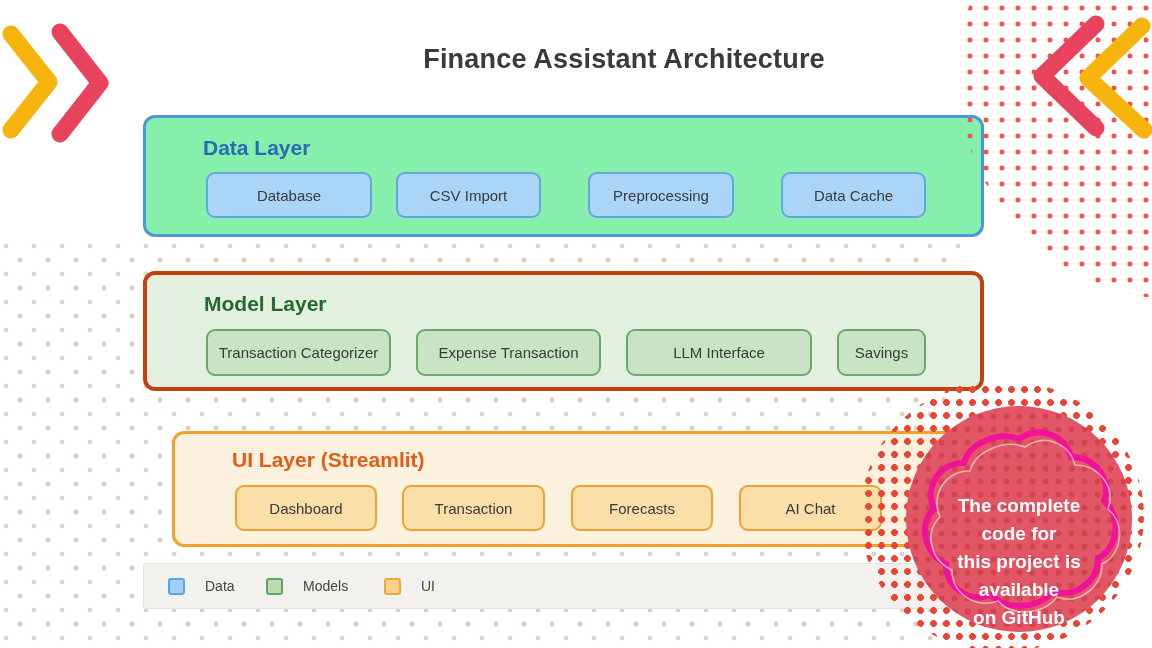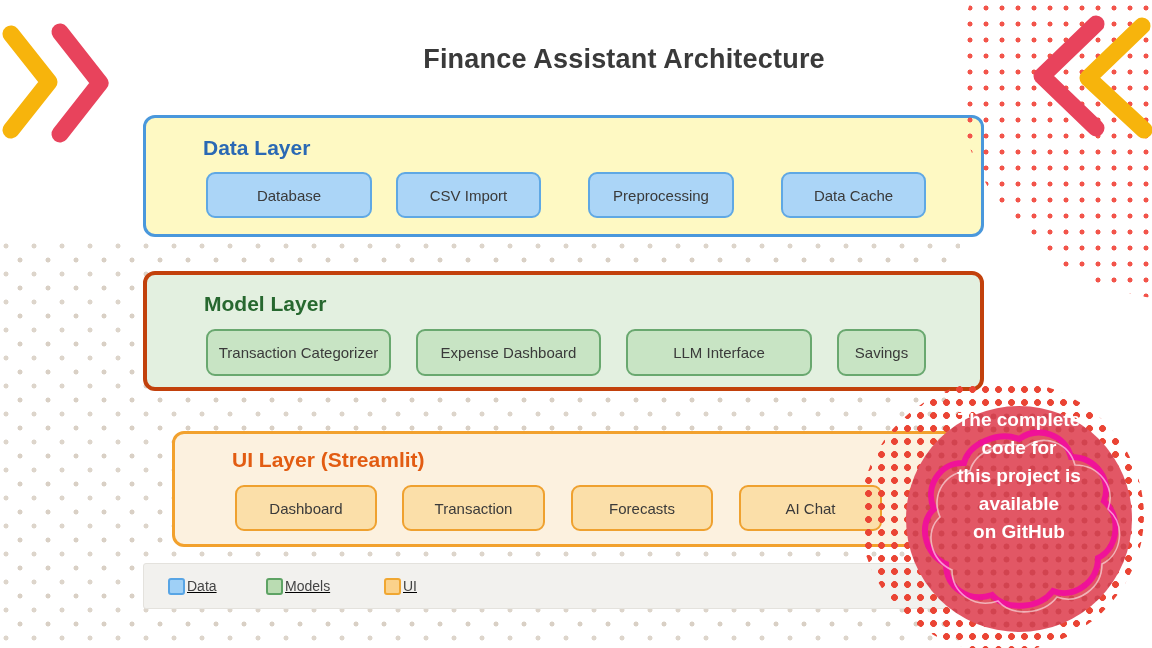--- a/index.html
+++ b/index.html
@@ -35,49 +35,49 @@
     position:absolute;left:0;top:44px;width:1152px;text-align:center;z-index:2;
     font-size:27px;font-weight:bold;color:#3a3a3a;letter-spacing:.2px;padding-left:48px;
   }
   
   .layer{position:absolute;left:143px;width:841px;border-radius:12px;z-index:2;box-sizing:border-box;}
   .layer-title{position:absolute;left:57px;font-size:21px;font-weight:bold;}
   .node{
     position:absolute;display:flex;align-items:center;justify-content:center;
     border-radius:9px;font-size:15px;color:#3a3a3a;box-sizing:border-box;
   }
-  .layer.data{top:115px;height:122px;background:#fef9c3;border:3px solid #4a98dc;}
+  .layer.data{top:115px;height:122px;background:#86efac;border:3px solid #4a98dc;}
   .layer.data .layer-title{top:18px;color:#2a69b4;}
   .layer.data .node{top:54px;height:46px;background:#abd5f7;border:2px solid #5fa8e4;}
   .layer.model{top:271px;height:120px;background:#e3f0e0;border:4px solid #c2410c;}
   .layer.model .layer-title{top:17px;color:#27682f;}
   .layer.model .node{top:54px;height:47px;background:#c8e4c4;border:2px solid #69a86f;}
   .layer.ui{top:431px;height:116px;background:#fcf1df;border:3px solid #f2a12d;margin-left:29px;}
   .layer.ui .layer-title{top:14px;color:#e25c12;}
   .layer.ui .node{top:51px;height:46px;background:#fbdfa9;border:2px solid #efa12f;}
   .node.plus{justify-content:flex-start;padding-left:15px;}
   
   .legend{
     position:absolute;left:143px;top:563px;width:841px;height:44px;z-index:2;
     background:#f2f1ee;border:1px solid #e4e2dd;border-radius:3px;
   }
-  .legend-item{position:absolute;top:0;height:44px;display:flex;align-items:center;gap:2px;text-decoration:underline;}
+  .legend-item{position:absolute;top:0;height:44px;display:flex;align-items:center;gap:20px;}
   .swatch{width:17px;height:17px;border-radius:3px;box-sizing:border-box;}
   .swatch.data{background:#9fd0f6;border:2px solid #58a5e5;}
   .swatch.model{background:#badcb2;border:2px solid #5ea364;}
   .swatch.ui{background:#fbd28b;border:2px solid #f0a732;}
   .legend-label{font-size:14px;color:#444;}
   
   .badge{
     position:absolute;left:906px;top:406px;width:226px;height:226px;z-index:6;
     border-radius:50%;
     background-color:#e25765;
     background-image:radial-gradient(#d2434f 2.7px, transparent 3.3px);
     background-size:13px 13px;background-position:3px 4px;
-    display:flex;align-items:flex-start;justify-content:center;
+    display:flex;align-items:flex-end;justify-content:center;
   }
   .badge svg{position:absolute;left:0;top:0;}
   .badge-text{
     position:relative;text-align:center;color:#ffffff;font-weight:bold;
     font-size:19px;line-height:28px;z-index:2;
   }
 </style>
 </head>
 <body>
 
@@ -103,21 +103,21 @@
     <div class="layer-title">Data Layer</div>
     <div class="node" style="left:60px;width:166px">Database</div>
     <div class="node" style="left:250px;width:145px">CSV Import</div>
     <div class="node" style="left:442px;width:146px">Preprocessing</div>
     <div class="node" style="left:635px;width:145px">Data Cache</div>
   </div>
 
   <div class="layer model">
     <div class="layer-title">Model Layer</div>
     <div class="node" style="left:59px;width:185px">Transaction Categorizer</div>
-    <div class="node" style="left:269px;width:185px">Expense Dashboard</div>
+    <div class="node" style="left:269px;width:185px">Expense Transaction</div>
     <div class="node" style="left:479px;width:186px">LLM Interface</div>
     <div class="node" style="left:690px;width:89px">Savings</div>
   </div>
 
   <div class="layer ui">
     <div class="layer-title">UI Layer (Streamlit)</div>
     <div class="node" style="left:60px;width:142px">Dashboard</div>
     <div class="node" style="left:227px;width:143px">Transaction</div>
     <div class="node" style="left:396px;width:142px">Forecasts</div>
     <div class="node" style="left:564px;width:143px">AI Chat</div>

